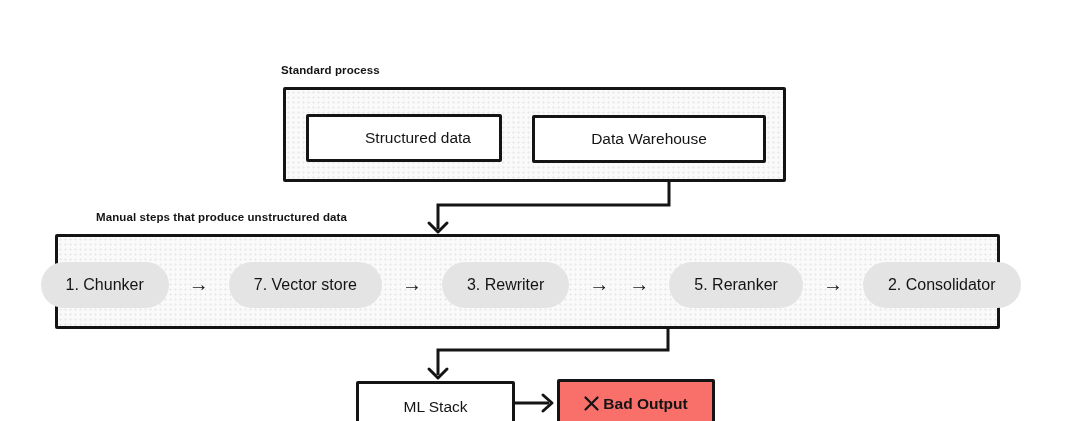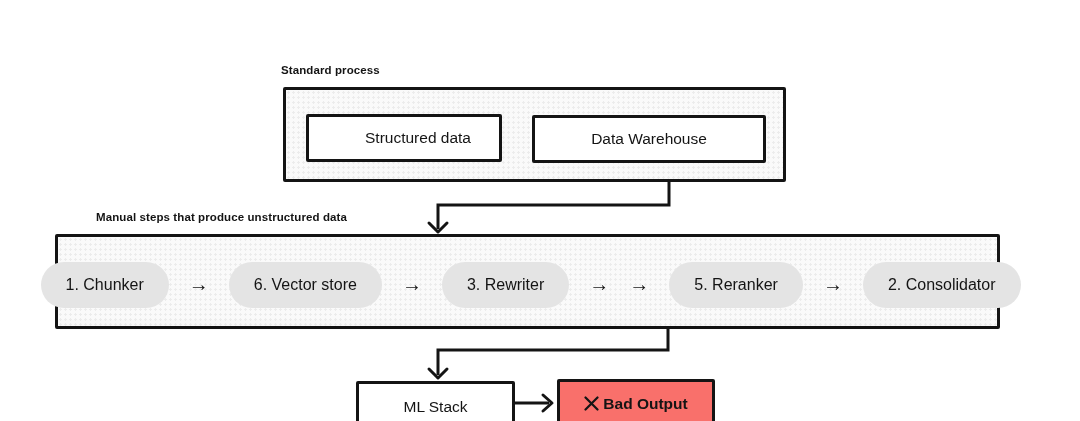--- a/index.html
+++ b/index.html
@@ -130,21 +130,21 @@
       <span>Data Warehouse</span>
     </div>
   </div>
 
   <div class="section-label label-manual">Manual steps that produce unstructured data</div>
 
   <div class="container-box box-manual">
     <div class="pill-row">
       <div class="pill">1. Chunker</div>
       <span class="pill-arrow">→</span>
-      <div class="pill">6. Vector store</div>
+      <div class="pill">7. Vector store</div>
       <span class="pill-arrow">→</span>
       <div class="pill">3. Rewriter</div>
       <span class="pill-arrow">→</span>
       <span class="pill-arrow">→</span>
       <div class="pill">5. Reranker</div>
       <span class="pill-arrow">→</span>
       <div class="pill">2. Consolidator</div>
     </div>
   </div>
 

